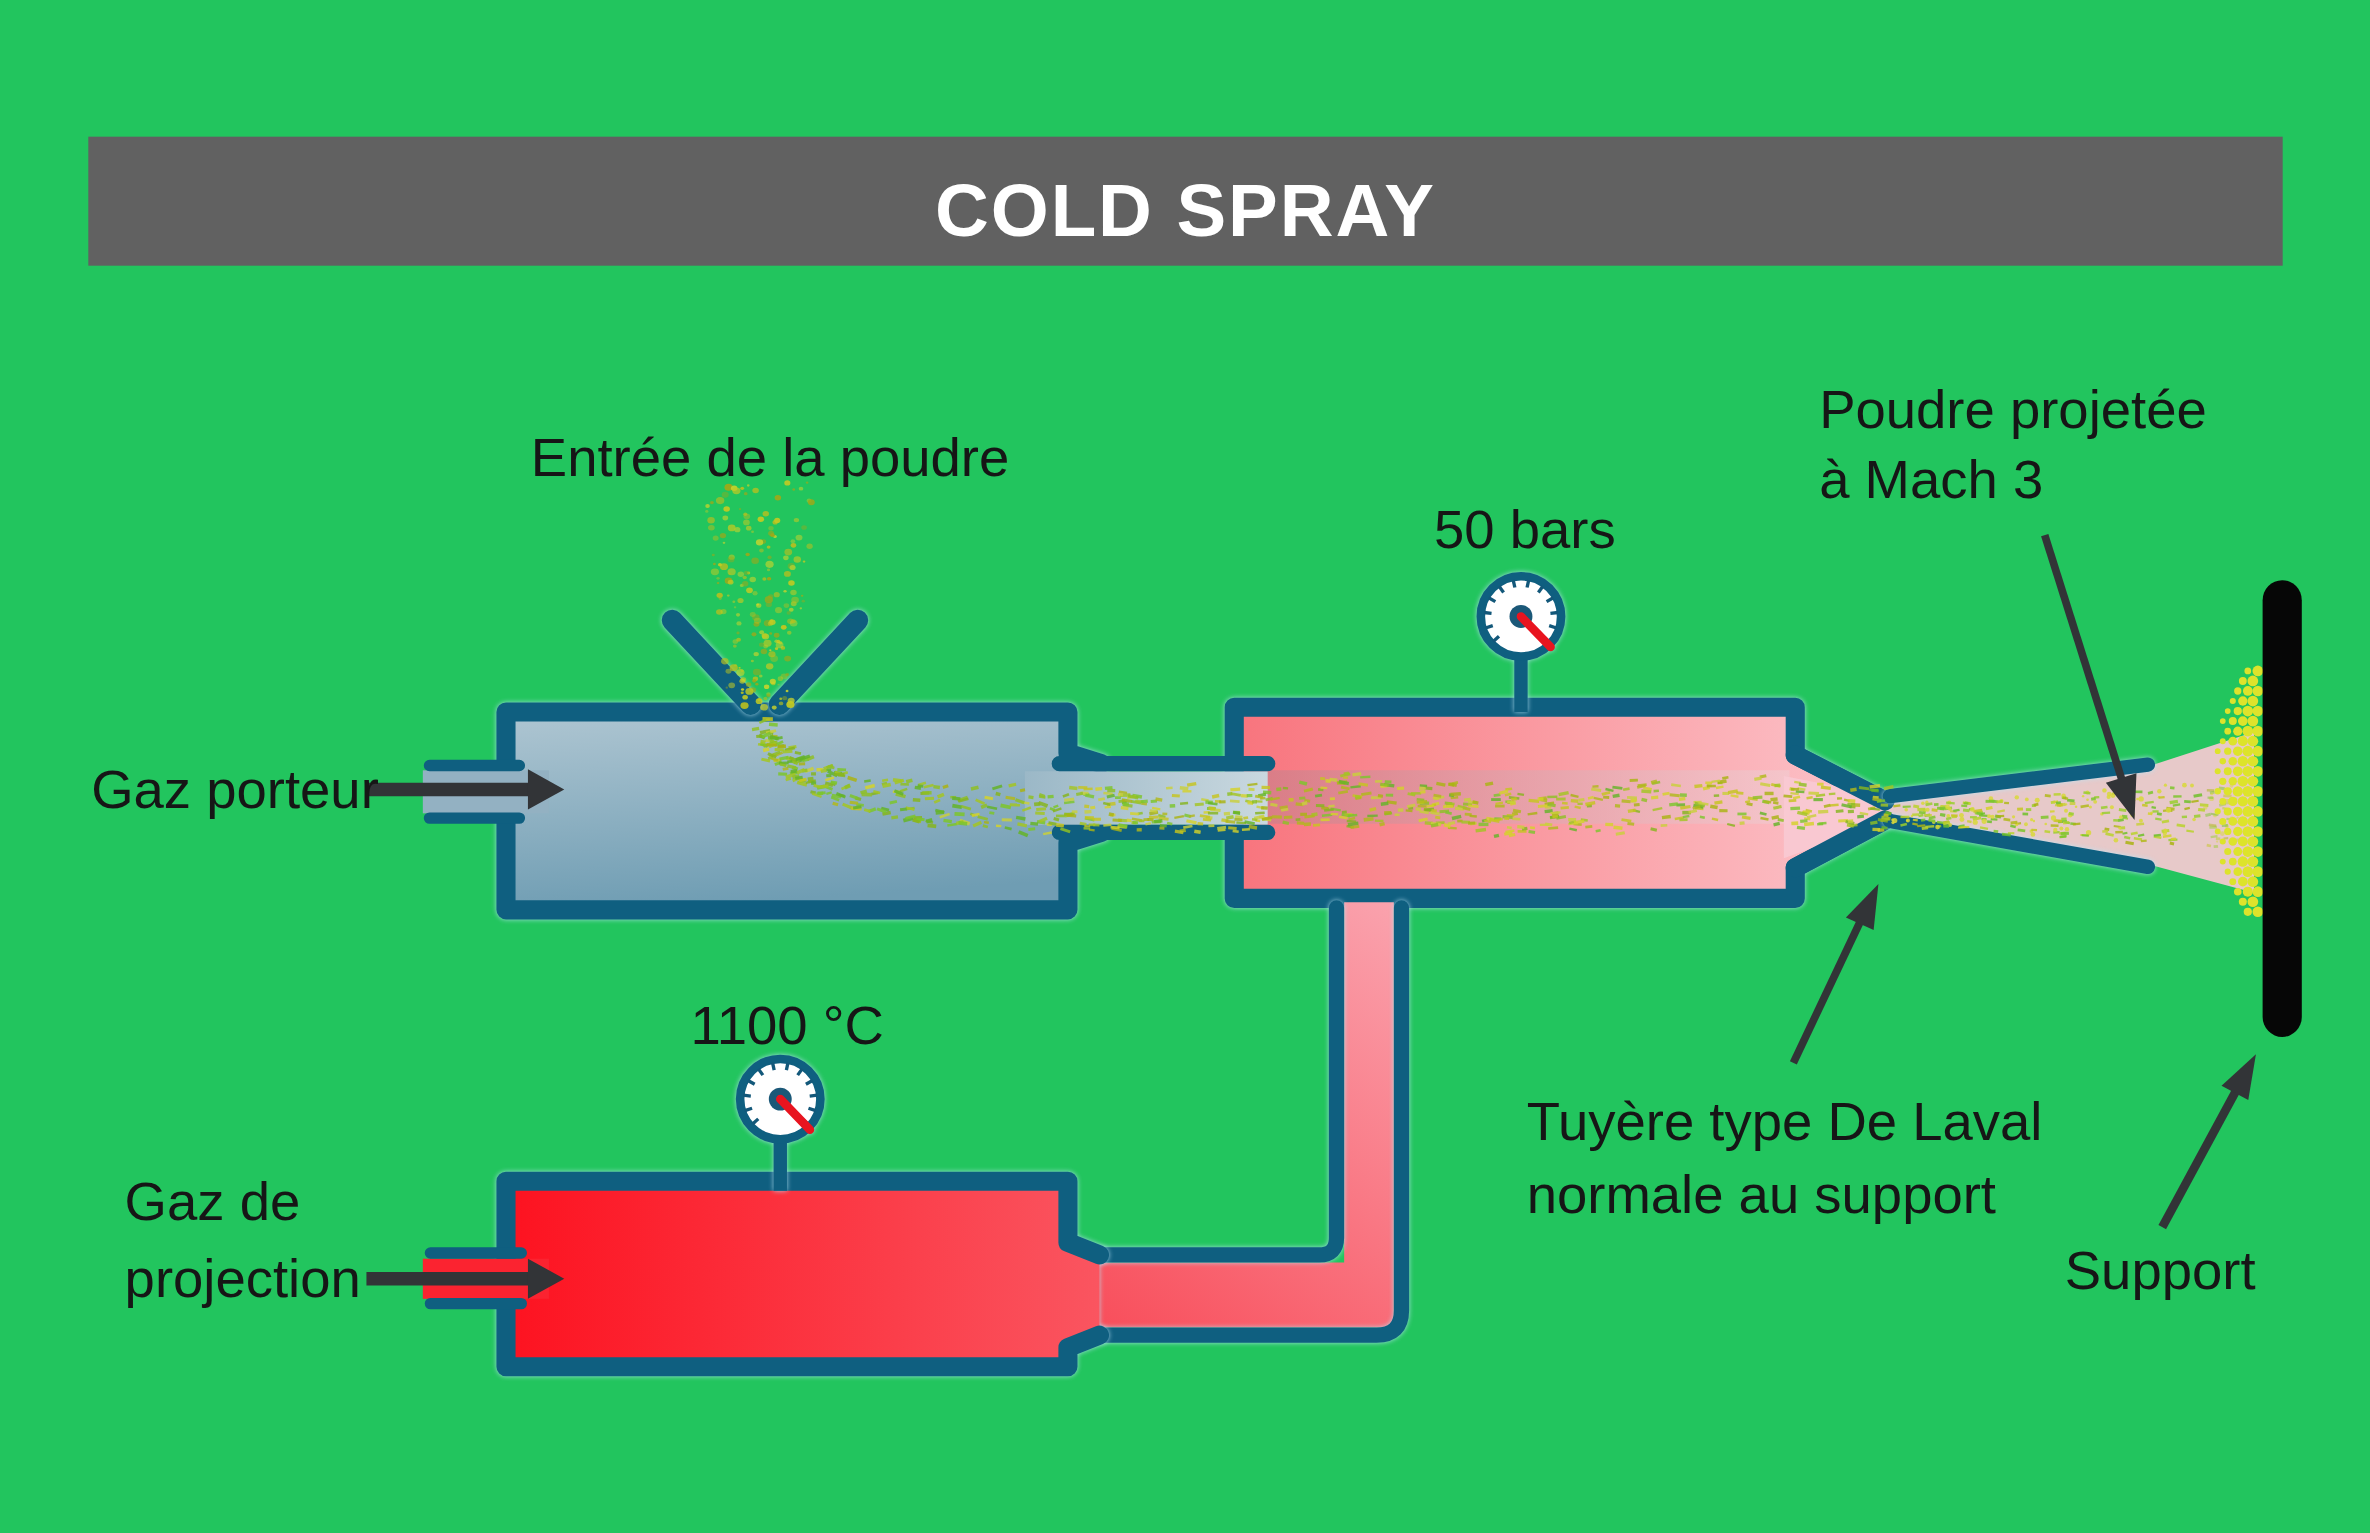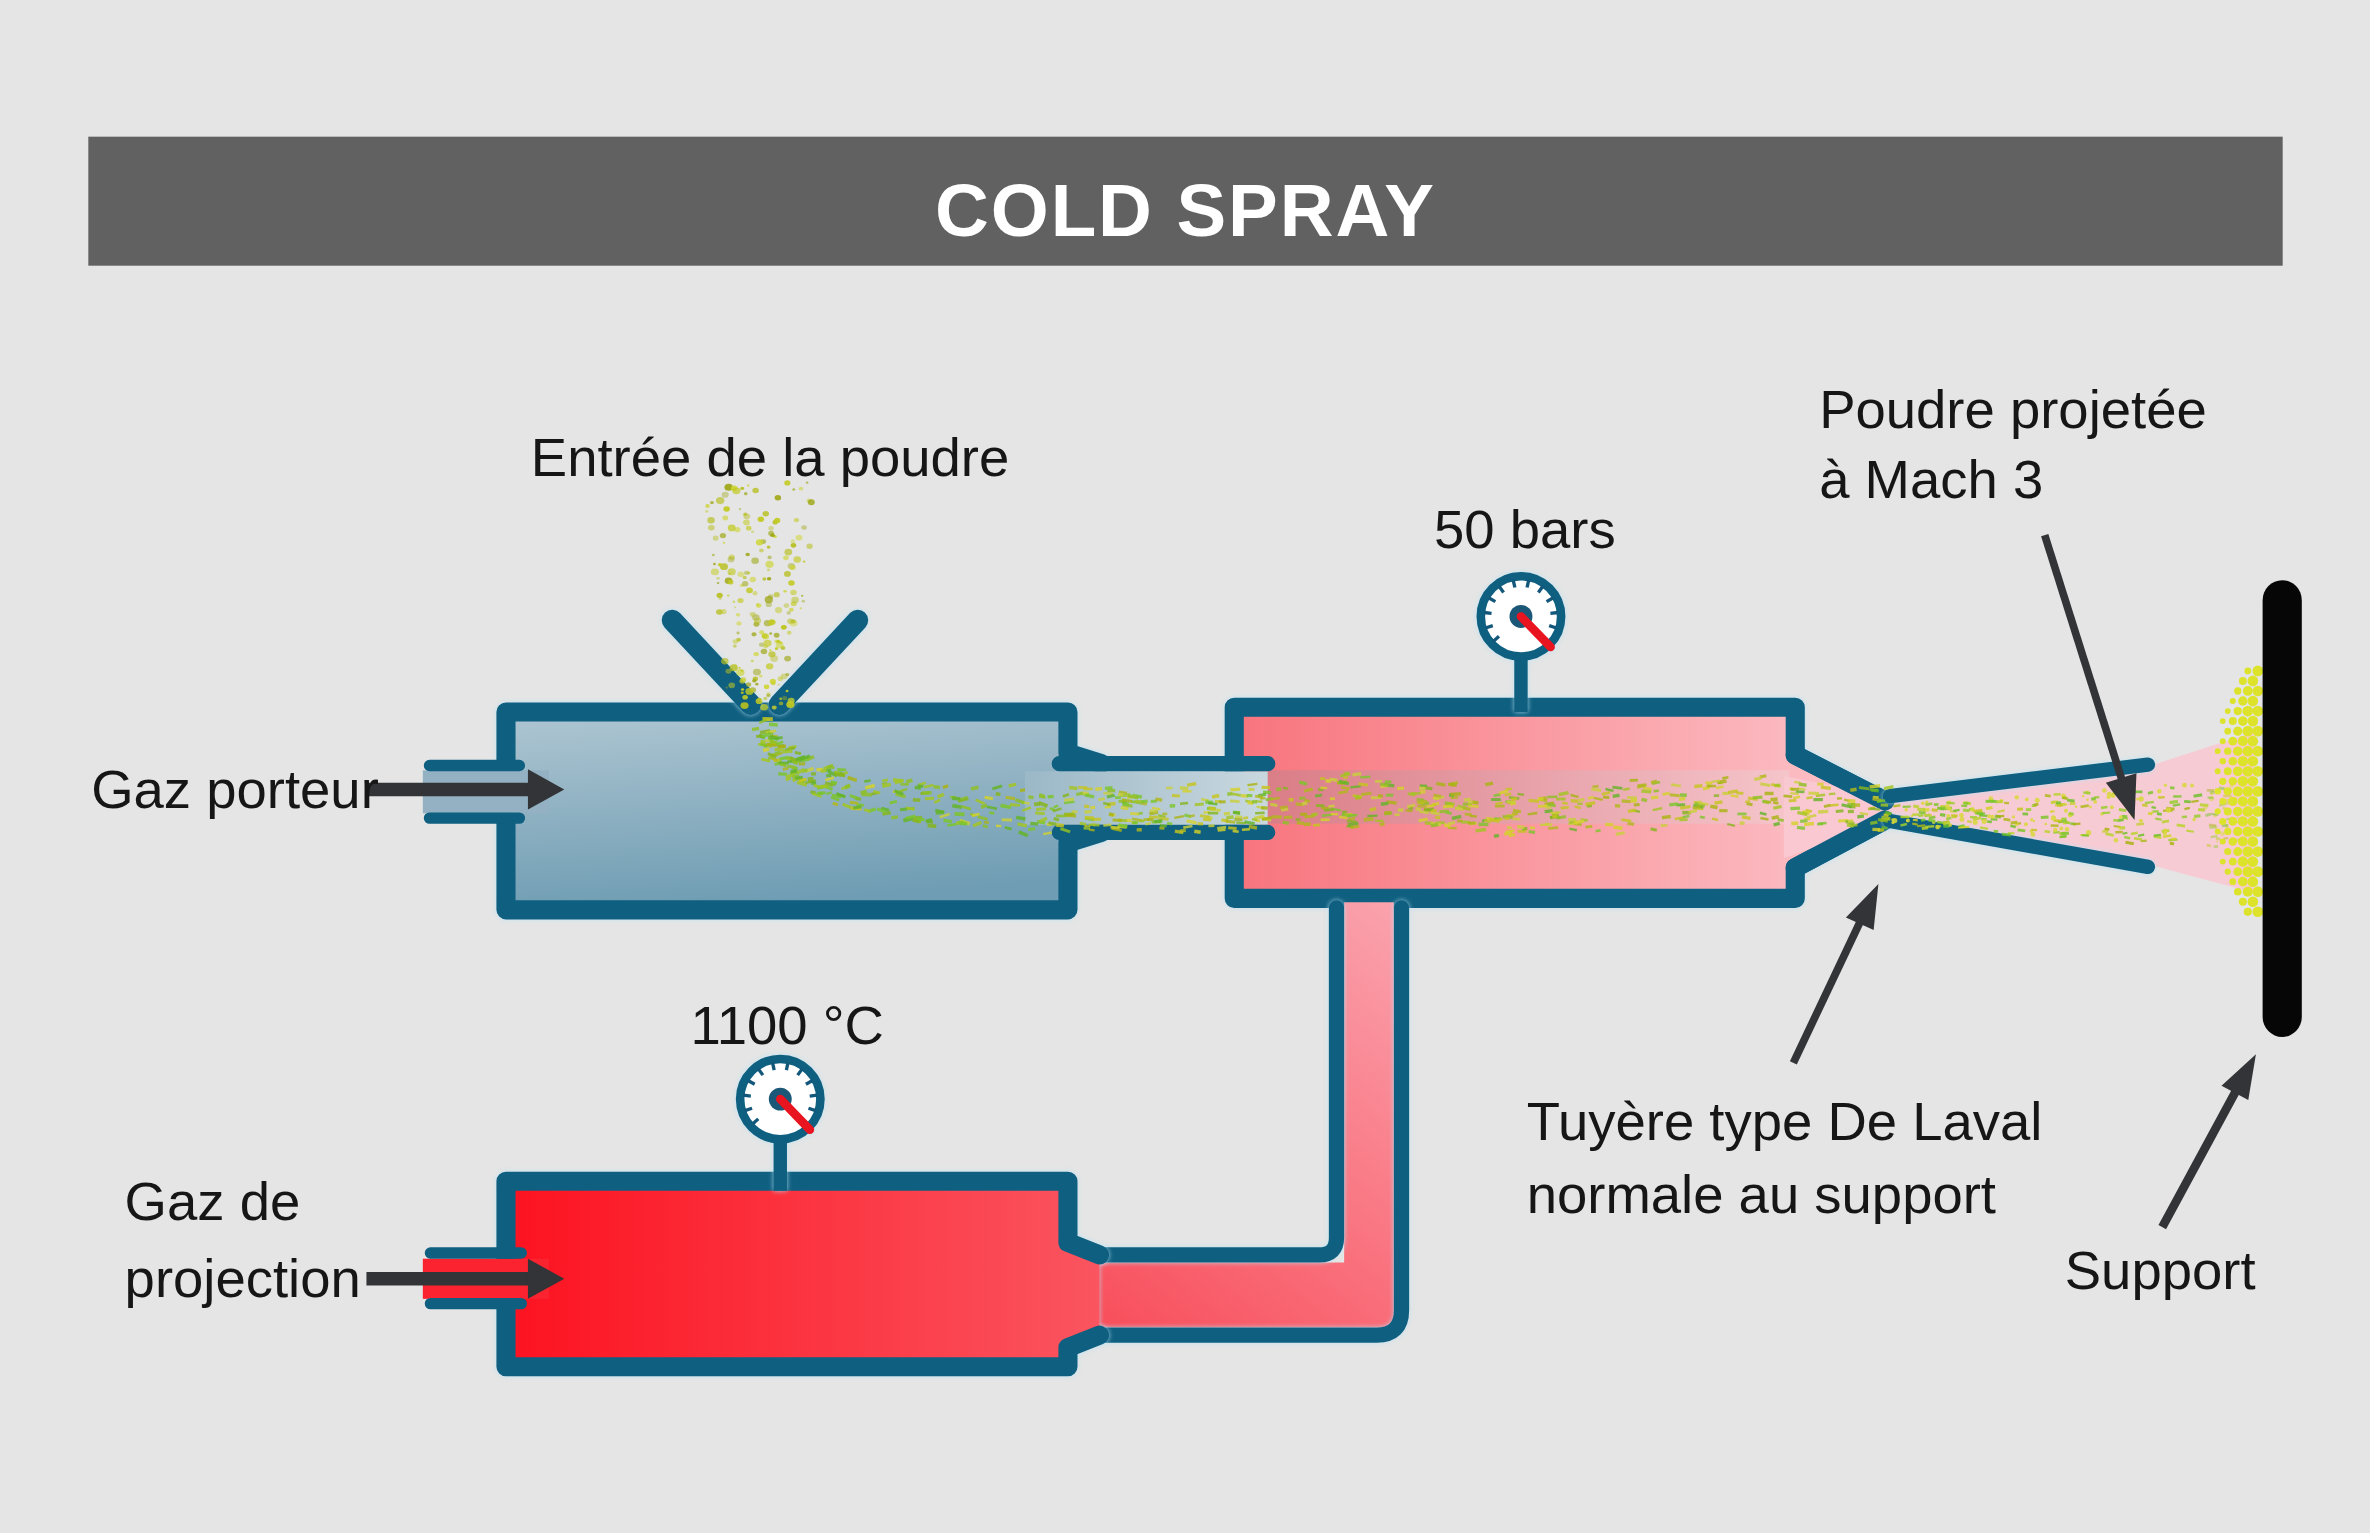--- a/index.html
+++ b/index.html
@@ -1,16 +1,16 @@
 <!DOCTYPE html>
 <html style="--title_bar: #616161; --title_text: #ffffff; --label_text: #161616; --outline_teal: #0f5f80; --chamber_blue_light: #afc6d2; --chamber_blue_dark: #6f9db3; --chamber_pink_left: #f8747d; --chamber_pink_right: #fcc5cb; --chamber_red_left: #fd1220; --chamber_red_right: #fa5560; --pipe_pink_start: #f84a57; --pipe_pink_end: #faa3ae; --flow_band: #c47d88; --spray_cone: #f9c9d2; --gauge_needle: #e8141f; --arrow: #323437; --deposit_yellow: #dde32b; --particle_yellow: #c6c51e; --particle_green: #7cc62c; --support_black: #060606;"><head>
 <meta charset="utf-8">
 <style>
   html,body{margin:0;padding:0;background:#fff;}
-  .stage{width:2371px;height:1533px;position:relative;background:#e5e5e5;overflow:hidden;}
+  .stage{width:2371px;height:1533px;position:relative;background:#22c55e;overflow:hidden;}
   svg{display:block;}
   text{font-family:"Liberation Sans","DejaVu Sans",sans-serif;}
   .lbl{font-size:57px;fill:var(--label_text,#161616);}
   .title-text{font-size:78px;font-weight:800;letter-spacing:2px;fill:var(--title_text,#ffffff);}
   .teal{stroke:var(--outline_teal,#0f5f80);}
   .glow{filter:drop-shadow(0 0 3px rgba(185,228,244,.85));}
   .s-blue-1{stop-color:var(--chamber_blue_light,#afc6d2);}
   .s-blue-2{stop-color:var(--chamber_blue_dark,#6f9db3);}
   .s-pink-1{stop-color:var(--chamber_pink_left,#f8747d);}
   .s-pink-2{stop-color:var(--chamber_pink_right,#fcc5cb);}

